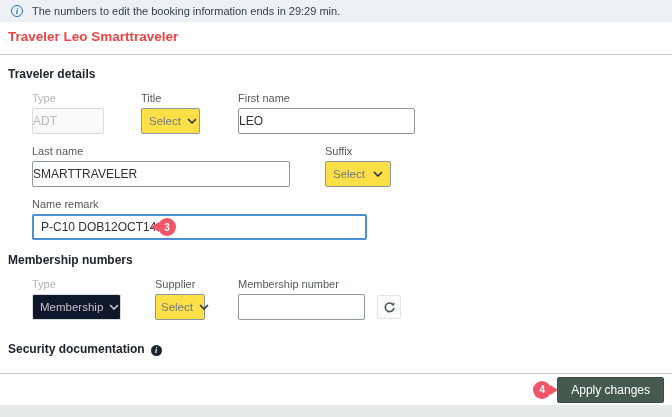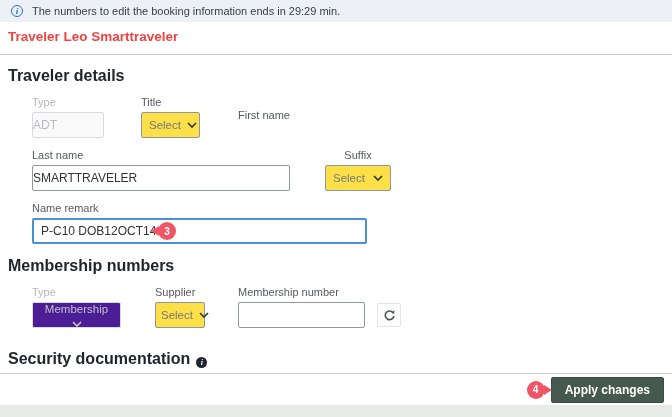--- a/index.html
+++ b/index.html
@@ -31,21 +31,21 @@
   .page-title {
     margin-top: 7px; font-size: 13.5px; font-weight: 700; color: #ef4444;
   }
   .rule {
     border: 0; border-top: 1px solid #cccccc;
     margin: 10px -8px 0 -8px;
   }
 
   
   .section-heading {
-    font-size: 16px; font-weight: 700; color: #20262e; margin-top: 12px;
+    font-size: 12px; font-weight: 700; color: #20262e; margin-top: 12px;
   }
   .form-row { display: flex; margin-top: 11px; }
   .field { display: flex; flex-direction: column; margin-left: 24px; }
   .field-label {
     font-size: 11px; color: #555a5f; margin-bottom: 4px; white-space: nowrap;
   }
   .field-label.disabled { color: #b3b6b9; }
 
   .text-input {
     height: 26px; border: 1px solid #8f979e; border-radius: 2px;
@@ -55,30 +55,30 @@
   .text-input:disabled {
     background: #fafafa; border-color: #d8dadc; color: #b8bbbe;
   }
   .select-box {
     height: 26px; border: 1px solid #8f979e; border-radius: 2px;
     padding: 0 7px; font-size: 11.5px; color: #73797f; background: #fde047;
     display: flex; align-items: center; justify-content: space-between;
     cursor: pointer; gap: 6px;
   }
   .select-box.disabled {
-    background: #4c1d95; border-color: #d8dadc; color: #c0c3c6; cursor: default; flex-direction: column;
+    background: #0f172a; border-color: #d8dadc; color: #c0c3c6; cursor: default;
   }
   .chev { flex: 0 0 auto; }
 
   
   .w-type { width: 72px; margin-right: 13px; }
   .w-title { width: 59px; margin-right: 14px; }
-  .w-first { width: 177px; justify-content: center; }
+  .w-first { width: 177px; }
   .w-last { width: 258px; margin-right: 11px; }
-  .w-suffix { width: 66px; text-align: center; }
+  .w-suffix { width: 66px; }
   .w-mtype { width: 89px; margin-right: 10px; }
   .w-supplier { width: 50px; margin-right: 9px; }
   .w-mnum { width: 127px; margin-right: 12px; }
 
   .remark-wrap { position: relative; width: 335px; }
   .remark-wrap .text-input {
     border: 2px solid #4a90d2; padding: 0 7px;
   }
 
   .refresh-btn {
@@ -105,21 +105,21 @@
 
   
   .footer-bar {
     position: absolute; left: 0; right: 0; bottom: 12px; height: 32px;
     background: #fff; border-top: 1px solid #cccccc;
     display: flex; align-items: center; justify-content: flex-end;
     padding-right: 8px; gap: 6px;
   }
   .apply-btn {
     background: #46594f; border: 1px solid #3b4c43; border-radius: 2px;
-    color: #fff; font-size: 12px; font-weight: 700; font-family: inherit;
+    color: #fff; font-size: 12px; font-weight: 400; font-family: inherit;
     padding: 5px 13px; cursor: pointer;
   }
   .bottom-strip {
     position: absolute; left: 0; right: 0; bottom: 0; height: 12px;
     background: #e7ebe7;
   }
 
   
   .badge {
     position: relative; width: 18px; height: 18px; border-radius: 50%;
@@ -167,20 +167,21 @@
       <span class="field-label">Title</span>
       <div class="select-box">
         <span>Select</span>
         <svg class="chev" width="10" height="6" viewBox="0 0 10 6">
             <path d="M1 1l4 4 4-4" stroke="#33383d" stroke-width="1.7" fill="none"></path>
           </svg>
       </div>
     </div>
     <div class="field w-first">
       <span class="field-label">First name</span>
+      <input class="text-input" value="LEO" style="">
     </div>
   </div>
 
   <div class="form-row">
     <div class="field w-last">
       <span class="field-label">Last name</span>
       <input class="text-input" value="SMARTTRAVELER" style="">
     </div>
     <div class="field w-suffix">
       <span class="field-label">Suffix</span>

